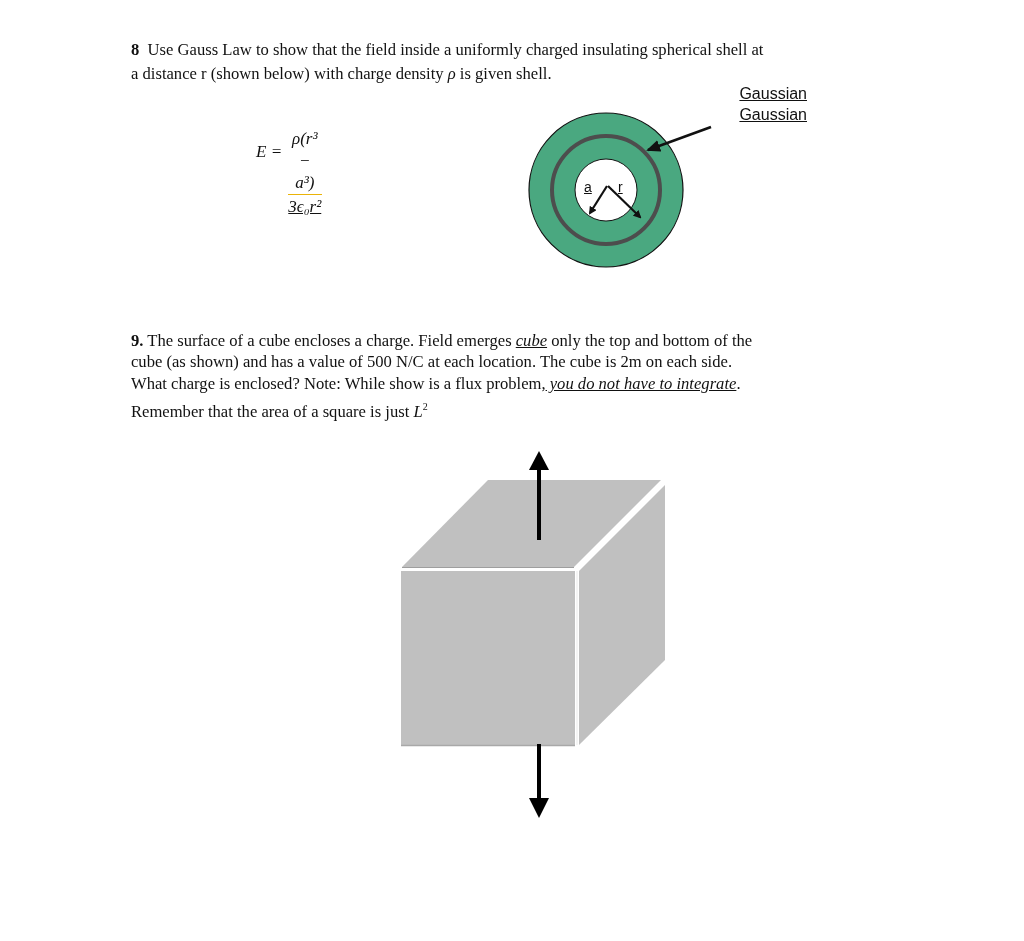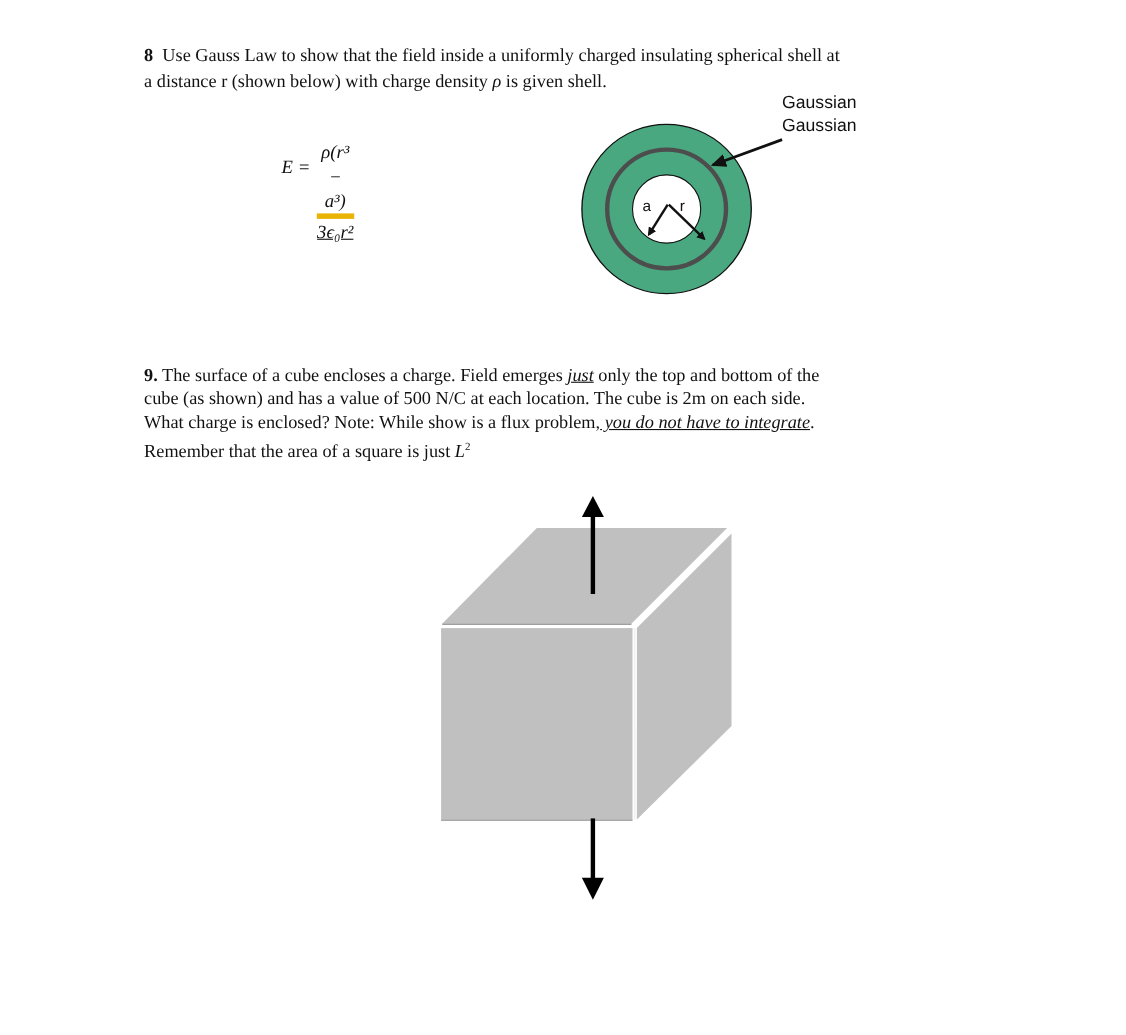--- a/index.html
+++ b/index.html
@@ -2,24 +2,24 @@
 <html><head>
 <meta charset="utf-8">
 <style>
   html, body { margin: 0; padding: 0; background: #ffffff; }
   body { width: 1024px; height: 941px; position: relative; overflow: hidden;
          font-family: "Liberation Serif", "DejaVu Serif", serif; color: #111; }
   .line { position: absolute; left: 131px; font-size: 16.6px; white-space: nowrap; line-height: 20px; }
   .num { font-weight: bold; }
   .italic-u { font-style: italic; text-decoration: underline; }
   .sans { font-family: "Liberation Sans", "DejaVu Sans", sans-serif; }
-  .label { position: absolute; font-size: 16px; text-align: left; line-height: 21px; }
+  .label { position: absolute; font-size: 16px; text-align: right; line-height: 21px; text-decoration: underline; }
   .formula { position: absolute; left: 256px; top: 128px; font-size: 17px; font-style: italic; }
   .frac { position: absolute; left: 32px; top: 0; text-align: center; }
-  .frac .numer { display: block; padding: 0 4px; border-bottom: 5px solid #eab308; line-height: 22px; }
+  .frac .numer { display: block; padding: 0 4px; border-bottom: 1px solid #eab308; line-height: 22px; }
   .frac .denom { display: block; line-height: 24px; text-decoration: underline; }
   .eq { position: absolute; left: 0; top: 14px; white-space: nowrap; }
   svg { position: absolute; left: 0; top: 0; }
   sup { font-size: 10px; }
 </style>
 </head>
 <body>
 
 <div class="line" style="top:40px;">
   <span class="num">8</span>&nbsp;
@@ -70,21 +70,21 @@
 </svg>
 
 <div class="label sans" style="left:711px; top:83px; width:96px;">
   <div>Gaussian</div>
   <div>Gaussian</div>
 </div>
 <div class="label sans" style="left:584px; top:177px; font-size:14px;">a</div>
 <div class="label sans" style="left:618px; top:177px; font-size:14px;">r</div>
 
 <div class="line" style="top:331px;">
-  <span class="num">9.</span><span> The surface of a cube encloses a charge.   Field emerges </span><span class="italic-u">just</span><span> only the top and bottom of the</span>
+  <span class="num">9.</span><span> The surface of a cube encloses a charge.   Field emerges </span><span class="italic-u">cube</span><span> only the top and bottom of the</span>
 </div>
 <div class="line" style="top:352px;">
   <span>cube (as shown) and has a value of 500 N/C at each location. The cube is 2m on each side.</span>
 </div>
 <div class="line" style="top:374px;">
   <span>What charge is enclosed? Note:   While show is a flux problem,</span><span class="italic-u"> you do not have to integrate</span><span>.</span>
 </div>
 <div class="line" style="top:397px;">
   <span>Remember that the area of a square is just </span><span style="font-style:italic">L</span><sup>2</sup>
 </div>

